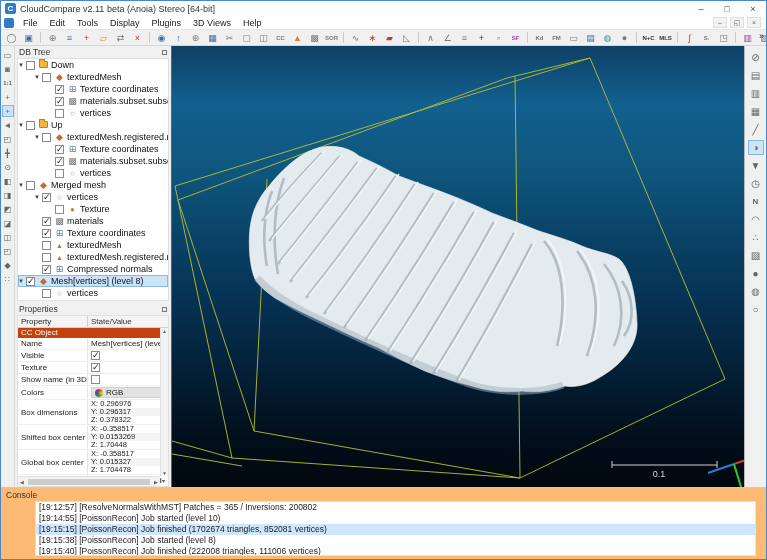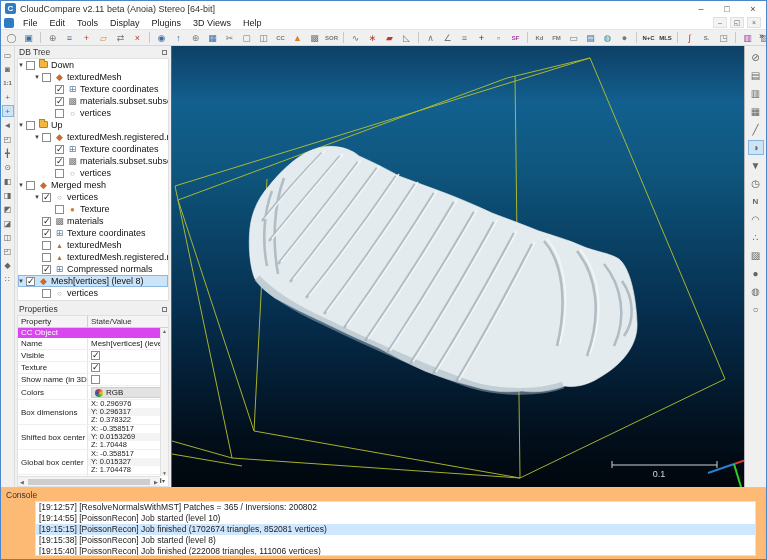--- a/index.html
+++ b/index.html
@@ -56,21 +56,21 @@
   .i-grid::before{content:"⊞";color:#5f7f9f;}
   .i-mat::before{content:"▩";color:#777;}
   .i-folder{display:inline-block;width:9px;height:7px;background:#f3b73f;border:1px solid #b8860b;border-radius:1px;position:relative;top:0px;}
   .i-folder::before{content:"";position:absolute;top:-3px;left:-1px;width:4px;height:2px;background:#f3b73f;border:1px solid #b8860b;border-bottom:none;}
   .tlabel{padding-left:2px;overflow:hidden;text-overflow:clip;}
   
   .props{left:14px;top:302px;width:157px;height:186px;}
   .ptable{position:absolute;left:2px;right:2px;top:12px;bottom:2px;background:#fff;border:1px solid #e0e0e0;overflow:hidden;}
   .colhead{display:flex;height:12px;background:#f4f4f4;border-bottom:1px solid #d0d0d0;font-size:8px;color:#333;align-items:center;}
   .colhead .pcell{border-right:1px solid #d0d0d0;}
-  .psec{height:10px;line-height:10px;background:#d946ef;color:#fff;font-size:8px;padding:0 3px;}
+  .psec{height:10px;line-height:10px;background:#c2410c;color:#fff;font-size:8px;padding:0 3px;}
   .prow{display:flex;border-bottom:1px solid #efefef;align-items:stretch;}
   .pcell{width:70px;flex:none;padding:1px 3px;font-size:8px;color:#222;border-right:1px solid #e6e6e6;display:flex;align-items:center;white-space:nowrap;overflow:hidden;}
   .vcell{flex:1;padding:1px 3px;font-size:8px;display:flex;align-items:center;white-space:nowrap;overflow:hidden;}
   .vcol{flex-direction:column;align-items:stretch;padding:0;}
   .vline{height:8px;line-height:8px;padding:0 3px;font-size:7.5px;}
   .vline:nth-child(even){background:#f4f4f4;}
   .pcb{position:relative;width:9px;height:9px;border:1px solid #8a8a8a;background:#fff;flex:none;}
   .pcb.on::after{content:"✓";position:absolute;left:0;top:-2px;font-size:9px;color:#222;}
   .combo{background:#e2e2e2;border:1px solid #cfcfcf;display:flex;align-items:center;gap:3px;padding:0 3px;height:11px;flex:1;}
   .ico-rgb{width:8px;height:8px;border-radius:50%;background:conic-gradient(#e03030,#e8d020,#30a030,#3050d0,#e03030);flex:none;}

